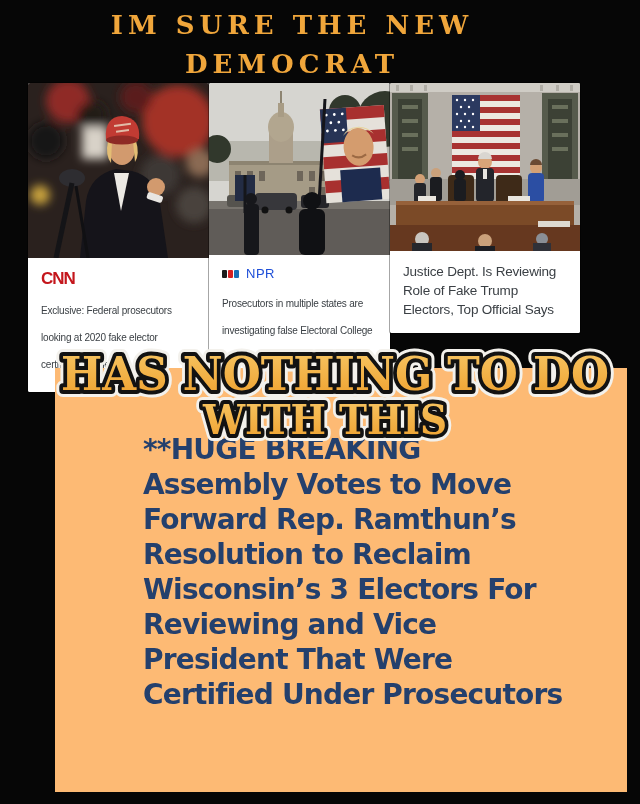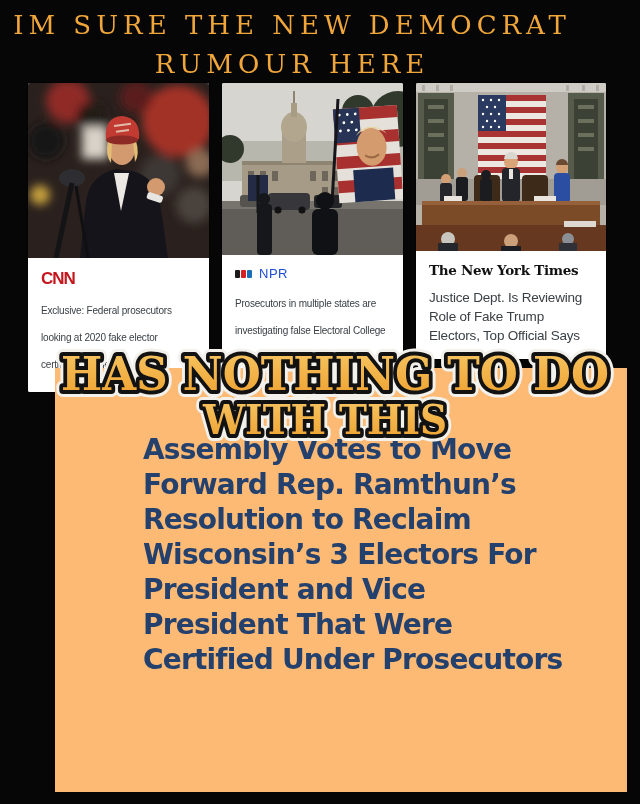--- a/index.html
+++ b/index.html
@@ -1,25 +1,25 @@
 <!DOCTYPE html>
 <html><head>
 <meta charset="utf-8">
 <style>
   html,body{margin:0;padding:0;background:#000;}
   .canvas{position:relative;width:640px;height:804px;background:#060606;overflow:hidden;
           font-family:"Liberation Sans", sans-serif;}
 
   
   .top-headline{position:absolute;top:6px;left:0;width:584px;text-align:center;
-    font-family:"DejaVu Serif", serif;font-weight:normal;font-size:26px;line-height:39px;
+    font-family:"DejaVu Serif", serif;font-weight:bold;font-size:26px;line-height:39px;
     letter-spacing:5px;color:#F0A63B;}
 
   
-  .cards-row{position:absolute;top:83px;left:28px;display:flex;gap:13px;align-items:flex-start;}
+  .cards-row{position:absolute;top:83px;left:28px;display:flex;align-items:flex-start;}
   .news-card{background:#fff;border-radius:2px;overflow:hidden;box-shadow:0 0 0 1px rgba(0,0,0,.35);}
   .news-card.c1,.news-card.c2{width:181px;}
   .news-card.c3{width:190px;}
   .card-photo{display:block;width:100%;}
   .card-info{padding:11px 13px 14px 13px;background:#fff;}
   .card-headline{font-size:10px;line-height:27px;color:#3b4045;letter-spacing:-0.2px;}
   .c3 .card-headline{font-size:13.5px;line-height:19px;}
 
   .cnn-logo{font-family:"Liberation Sans",sans-serif;font-weight:900;font-size:17px;
     letter-spacing:-1px;color:#C4161C;margin-bottom:8px;font-stretch:condensed;}
@@ -275,34 +275,34 @@
         <g>
           <circle cx="32" cy="156" r="7" fill="#c9c6c0"></circle>
             <rect x="22" y="160" width="20" height="8" fill="#26272c"></rect>
           <circle cx="95" cy="158" r="7" fill="#caa17b"></circle>
             <rect x="85" y="163" width="20" height="5" fill="#1d1e23"></rect>
           <circle cx="152" cy="156" r="6" fill="#8a8f96"></circle>
             <rect x="143" y="160" width="18" height="8" fill="#303138"></rect>
         </g>
       </svg>
       <div class="card-info">
-        <div class="nyt-logo">The New York Times</div>
         <div class="card-headline">Justice Dept. Is Reviewing Role of Fake Trump Electors, Top Official Says</div>
       </div>
     </div>
   </div>
 
   <div class="white-panel">
     <div class="ad-label">Advertisement</div>
     <div class="body-text">
+      <div>**HUGE BREAKING</div>
       <div>Assembly Votes to Move</div>
       <div>Forward Rep. Ramthun’s</div>
       <div>Resolution to Reclaim</div>
       <div>Wisconsin’s 3 Electors For</div>
-      <div>President and Vice</div>
+      <div>Reviewing and Vice</div>
       <div>President That Were</div>
       <div>Certified Under Prosecutors</div>
     </div>
   </div>
 
   <svg class="meme-overlay" width="640" height="112" viewBox="0 0 640 112">
     <defs>
       <linearGradient id="gold" x1="0" y1="0" x2="0" y2="1">
         <stop offset="0" stop-color="#F7C765"></stop>
           <stop offset="1" stop-color="#EE9F2C"></stop>

